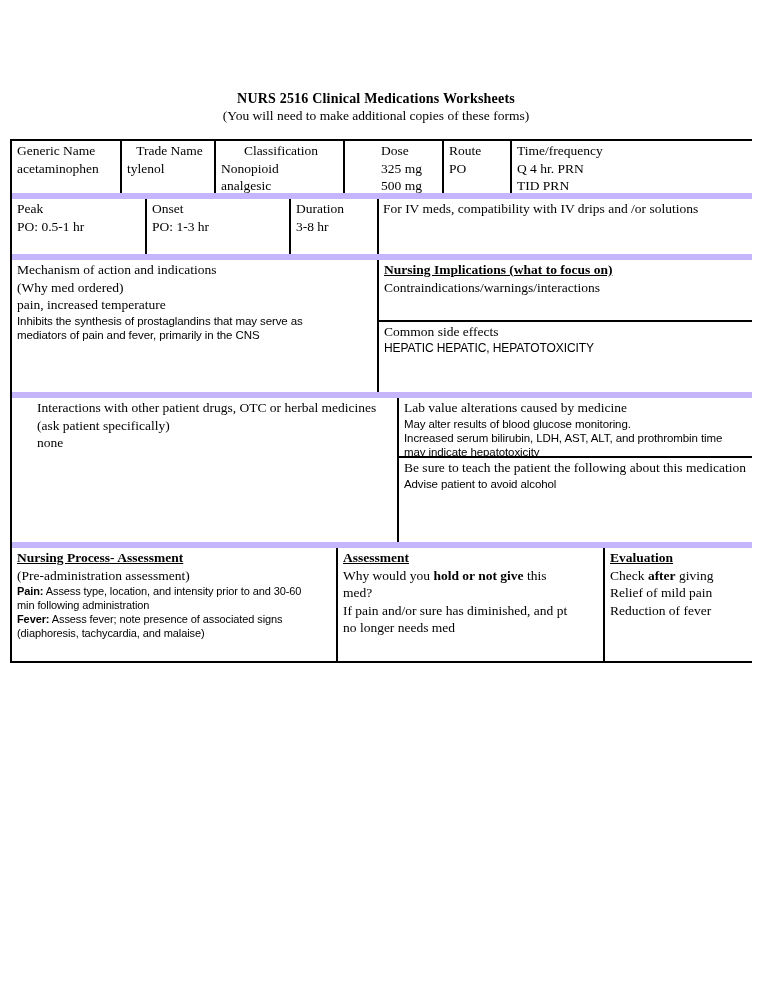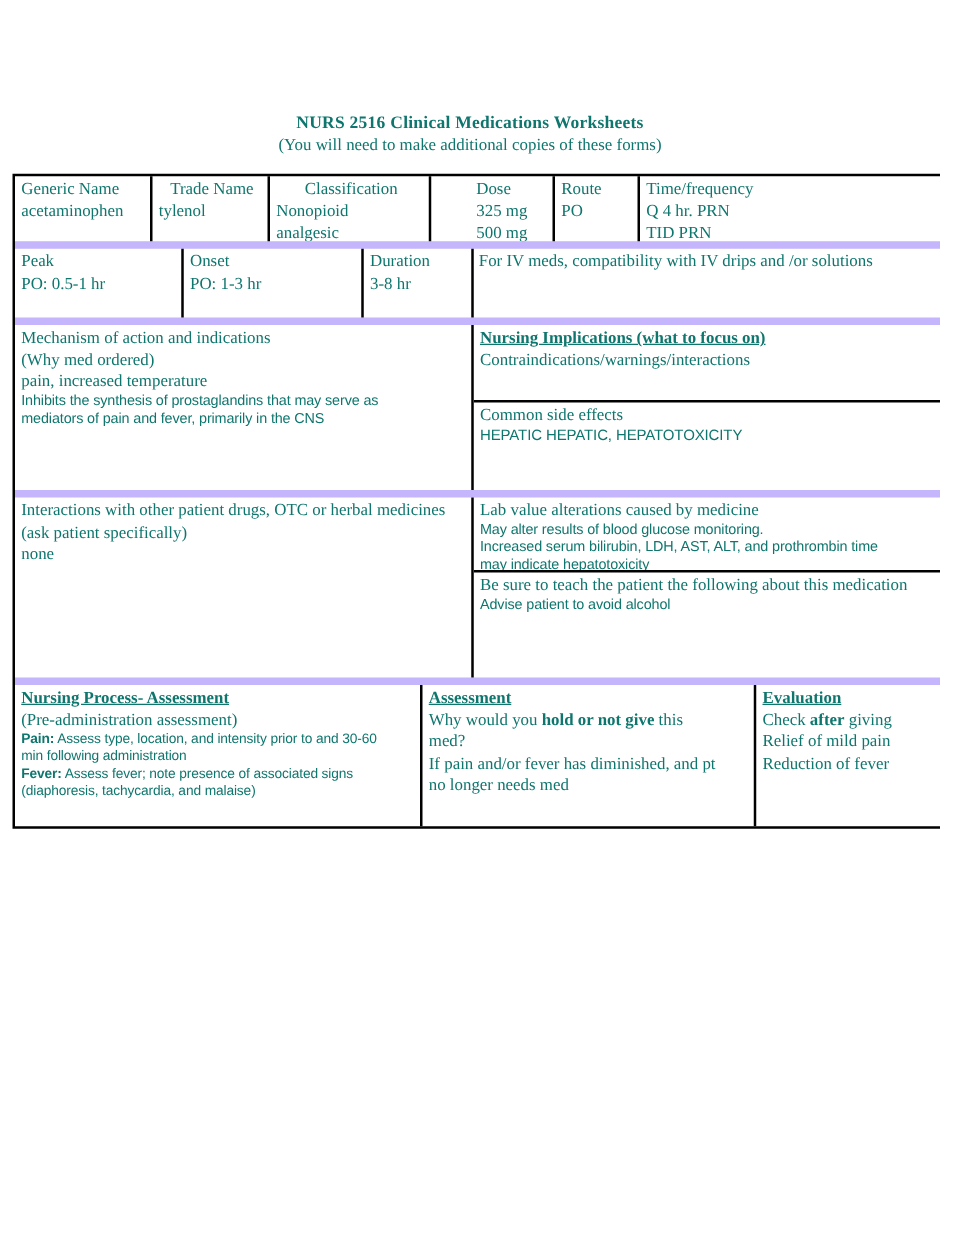--- a/index.html
+++ b/index.html
@@ -5,21 +5,21 @@
   html, body {
     margin: 0;
     padding: 0;
     background: #ffffff;
   }
   .page {
     position: relative;
     width: 752px;
     height: 994px;
     background: #fff;
-    color: #0f766e;
+    color: #000000;
     font-family: "Liberation Serif", serif;
     overflow: hidden;
   }
   .doc-title {
     margin-top: 90px;
     text-align: center;
     font-size: 14px;
     line-height: 17px;
     font-weight: bold;
     letter-spacing: .2px;
@@ -41,21 +41,21 @@
   .trow + .trow { border-top: 6px solid #c4b5fd; }
   .cell {
     box-sizing: border-box;
     padding: 1px 2px 0 5px;
     overflow: hidden;
   }
   .cell + .cell { border-left: 2px solid #000; }
   .r1 { height: 52px; justify-content: flex-end; }
   .r2 { height: 55px; }
   .r3 { height: 132px; }
-  .r4 { height: 144px; }
+  .r4 { height: 144px; padding-left: 20px; }
   .r5 { height: 113px; gap: 24px; }
   .w-generic { width: 108px; }
   .w-trade   { width: 94px; }
   .w-class   { width: 129px; }
   .w-dose    { width: 99px; padding-left: 36px; }
   .w-route   { width: 68px; }
   .w-peak    { width: 133px; }
   .w-onset   { width: 144px; }
   .w-dur     { width: 88px; }
   .w-left34  { width: 365px; }
@@ -191,21 +191,21 @@
     <div class="trow r5">
       <div class="cell w-proc">
         <span class="line heading-bu">Nursing Process- Assessment</span>
         <span class="line">(Pre-administration assessment)</span>
         <div class="sans-sm"><span class="b">Pain:</span><span> Assess type, location, and intensity prior to and 30-60 min following administration</span></div>
         <div class="sans-sm"><span class="b">Fever:</span><span> Assess fever; note presence of associated signs (diaphoresis, tachycardia, and malaise)</span></div>
       </div>
       <div class="cell w-assess">
         <span class="line heading-bu">Assessment</span>
         <div><span>Why would you </span><span class="b">hold or not give</span><span> this med?</span></div>
-        <div>If pain and/or fever has diminished, and pt no longer needs med</div>
+        <div>If pain and/or sure has diminished, and pt no longer needs med</div>
       </div>
       <div class="cell grow">
         <span class="line heading-bu">Evaluation</span>
         <div><span>Check </span><span class="b">after</span><span> giving</span></div>
         <span class="line">Relief of mild pain</span>
         <span class="line">Reduction of fever</span>
       </div>
     </div>
 
   </div>

